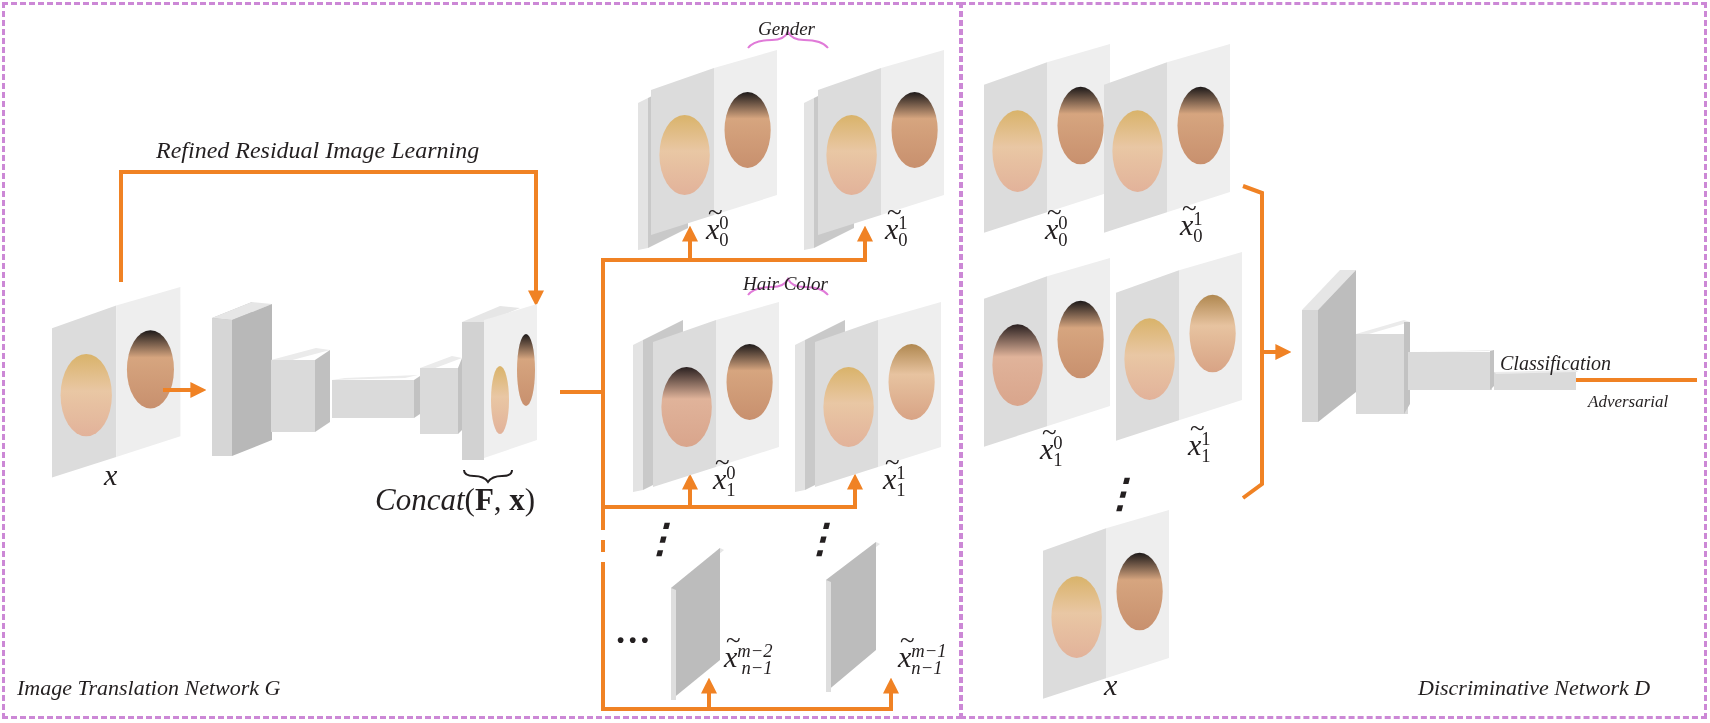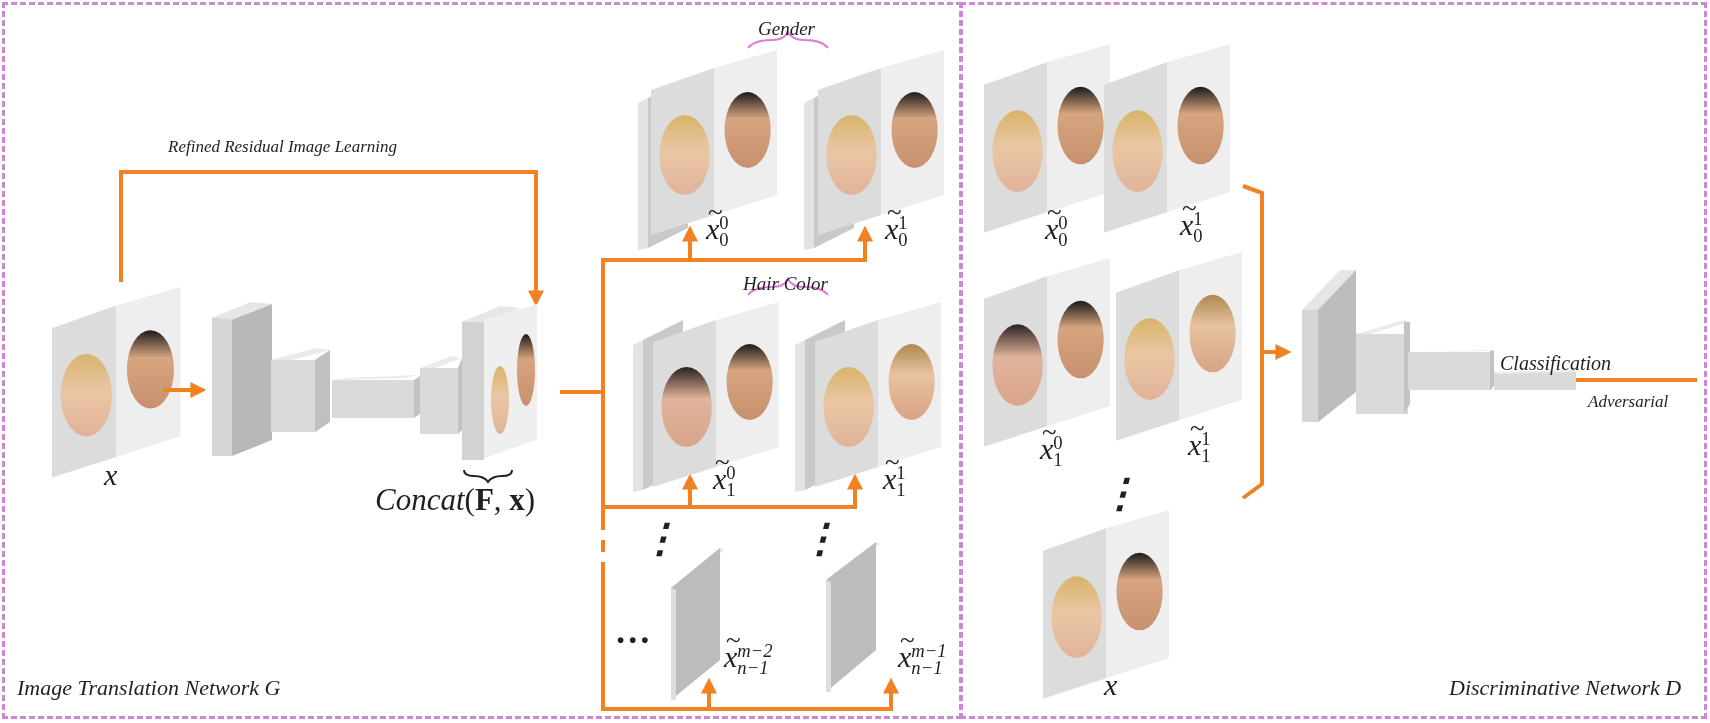--- a/index.html
+++ b/index.html
@@ -184,21 +184,21 @@
   <rect x="1356" y="334" width="52" height="80" fill="#dadada"></rect>
   <polygon points="1404,322 1410,322 1410,404 1404,414" fill="#c2c2c2"></polygon>
   <polygon points="1408,352 1488,351 1494,350 1414,352" fill="#ebebeb"></polygon>
   <rect x="1408" y="352" width="84" height="38" fill="#dadada"></rect>
   <polygon points="1490,351 1494,350 1494,386 1490,390" fill="#c2c2c2"></polygon>
   <rect x="1494" y="372" width="82" height="18" fill="#dadada"></rect>
   <polygon points="1494,372 1576,370 1578,372 1496,374" fill="#ebebeb"></polygon>
   <line x1="1576" y1="380" x2="1697" y2="380" stroke="#f08224" stroke-width="4"></line>
 </svg>
 
-<div class="label" style="left:168px;top:137px;font-size:17px;">Refined Residual Image Learning</div>
+<div class="label" style="left:156px;top:137px;font-size:24px;">Refined Residual Image Learning</div>
 
 <div class="math" style="left:104px;top:458px;font-size:30px;">x</div>
 
 <div class="math" style="left:350px;top:482px;font-size:31px;margin-left:25px;">
   <span>Concat</span><span style="font-style:normal">(</span><b style="font-style:normal">F</b><span style="font-style:normal">, </span><b style="font-style:normal">x</b><span style="font-style:normal">)</span>
 </div>
 
 <div class="label" style="left:17px;top:675px;font-size:22px;">Image Translation Network G</div>
 
 <div class="label" style="left:758px;top:18px;font-size:19px;">Gender</div>
@@ -210,21 +210,21 @@
 <div class="math" style="left:885px;top:212px;font-size:30px;">
   <span class="tilde-x">x</span><span style="display:inline-block;vertical-align:middle;line-height:0.9;font-style:normal;font-size:62%;"><span style="display:block">1</span><span style="display:block">0</span></span>
 </div>
 <div class="math" style="left:713px;top:462px;font-size:30px;">
   <span class="tilde-x">x</span><span style="display:inline-block;vertical-align:middle;line-height:0.9;font-style:normal;font-size:62%;"><span style="display:block">0</span><span style="display:block">1</span></span>
 </div>
 <div class="math" style="left:883px;top:462px;font-size:30px;">
   <span class="tilde-x">x</span><span style="display:inline-block;vertical-align:middle;line-height:0.9;font-style:normal;font-size:62%;"><span style="display:block">1</span><span style="display:block">1</span></span>
 </div>
 <div class="math" style="left:724px;top:640px;font-size:30px;">
-  <span class="tilde-x">x</span><span style="display:inline-block;vertical-align:middle;line-height:0.9;font-size:62%;"><span style="display:block">m−2</span><span style="display:block">n−1</span></span>
+  <span class="tilde-x">x</span><span style="display:inline-block;vertical-align:middle;line-height:0.9;font-size:62%;text-align:right;"><span style="display:block">m−2</span><span style="display:block">n−1</span></span>
 </div>
 <div class="math" style="left:898px;top:640px;font-size:30px;">
   <span class="tilde-x">x</span><span style="display:inline-block;vertical-align:middle;line-height:0.9;font-size:62%;font-family:Liberation Serif, serif;"><span style="display:block">m−1</span><span style="display:block">n−1</span></span>
 </div>
 
 <div class="label" style="left:640px;top:515px;font-size:40px;font-weight:bold;">⋮</div>
 <div class="label" style="left:800px;top:515px;font-size:40px;font-weight:bold;">⋮</div>
 <div class="label" style="left:616px;top:610px;font-size:36px;font-weight:bold;">…</div>
 
 <div class="math" style="left:1045px;top:212px;font-size:30px;">
@@ -238,13 +238,13 @@
 </div>
 <div class="math" style="left:1188px;top:428px;font-size:30px;">
   <span class="tilde-x">x</span><span style="display:inline-block;vertical-align:middle;line-height:0.9;font-style:normal;font-size:62%;"><span style="display:block">1</span><span style="display:block">1</span></span>
 </div>
 <div class="label" style="left:1100px;top:470px;font-size:40px;font-weight:bold;">⋮</div>
 <div class="math" style="left:1104px;top:668px;font-size:30px;">x</div>
 
 <div class="label" style="left:1500px;top:352px;font-size:20px;">Classification</div>
 <div class="label" style="left:1588px;top:392px;font-size:17px;">Adversarial</div>
 
-<div class="label" style="left:1418px;top:675px;font-size:22px;margin-left:31px;">Discriminative Network D</div>
+<div class="label" style="left:1418px;top:675px;font-size:22px;">Discriminative Network D</div>
 
 </body></html>

